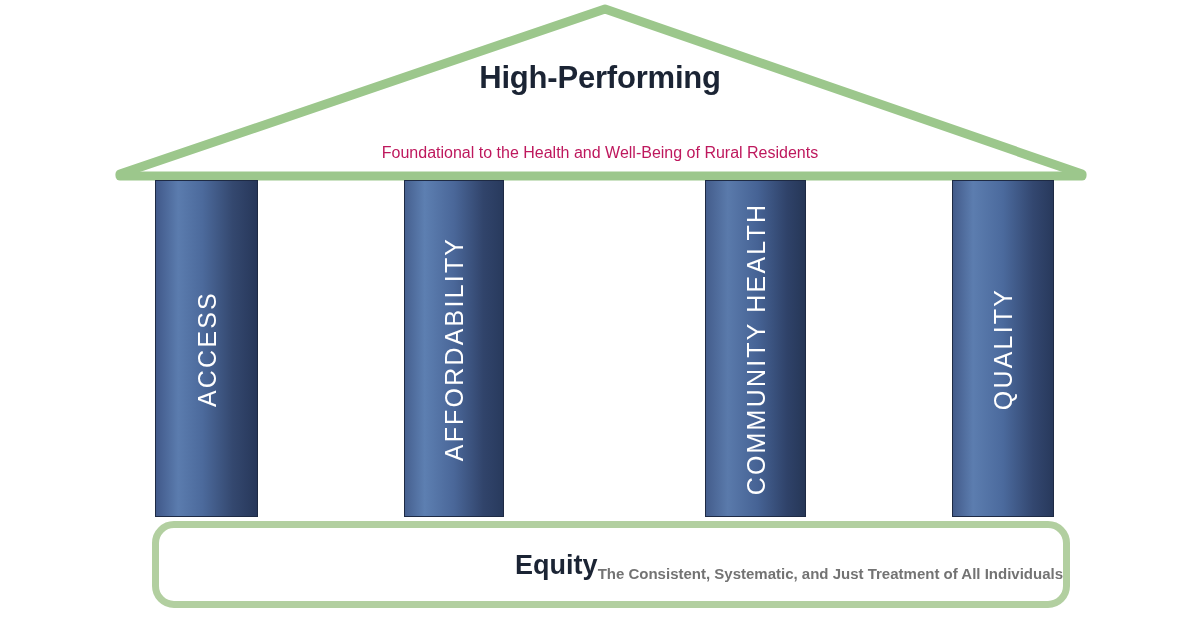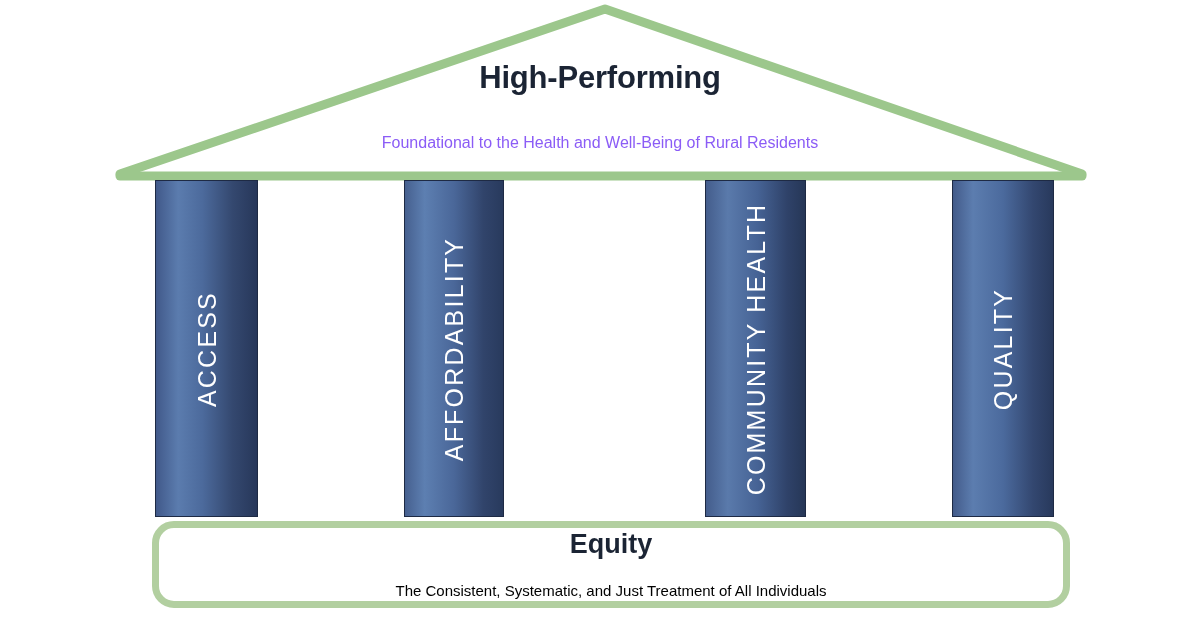--- a/index.html
+++ b/index.html
@@ -44,25 +44,25 @@
   #roof-title {
     top: 58px;
     font-size: 31px;
     font-weight: 700;
     line-height: 40px;
     letter-spacing: -0.2px;
     color: #1b2434;
   }
   #roof-title .line { display: block; }
   #roof-subtitle {
-    top: 132px;
+    top: 142px;
     font-size: 16px;
     font-weight: 400;
     line-height: 22px;
-    color: #8b5cf6;
+    color: #be185d;
   }
 
   
   .pillar {
     position: absolute;
     top: 180px;
     height: 337px;
     border: 1px solid #1e2a44;
     box-sizing: border-box;
     overflow: hidden;
@@ -118,36 +118,36 @@
     border-radius: 22px;
     background: #ffffff;
   }
   #base-inner {
     position: absolute;
     left: 0;
     top: 0;
     width: 100%;
     height: 100%;
     display: flex;
-    flex-direction: column;
+    flex-direction: row;
     align-items: center;
-    justify-content: space-between;
+    justify-content: flex-end;
   }
   #base-title {
     font-size: 27px;
     font-weight: 700;
     line-height: 32px;
     color: #1b2434;
   }
   #base-subtitle {
     margin-top: 18px;
     font-size: 15px;
-    font-weight: 400;
+    font-weight: 700;
     line-height: 20px;
-    color: #000000;
+    color: #737373;
   }
 </style>
 </head>
 <body>
 
 <div id="diagram">
 
   <svg id="roof-svg" viewBox="0 0 1200 190" aria-hidden="true">
 
     <polyline points="120,174 605,9 1082,174" fill="none" stroke="#9cc78c" stroke-width="9" stroke-linecap="round" stroke-linejoin="round"></polyline>

